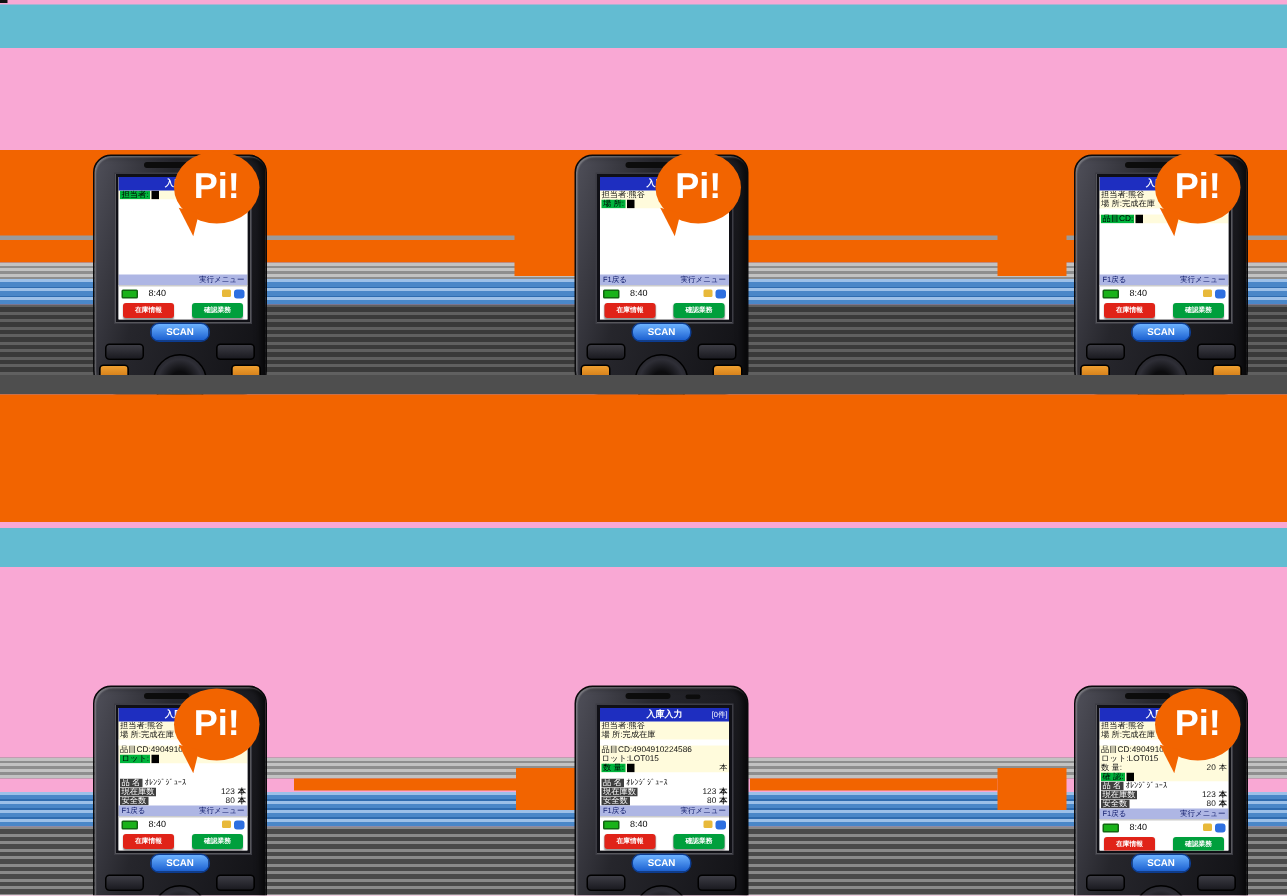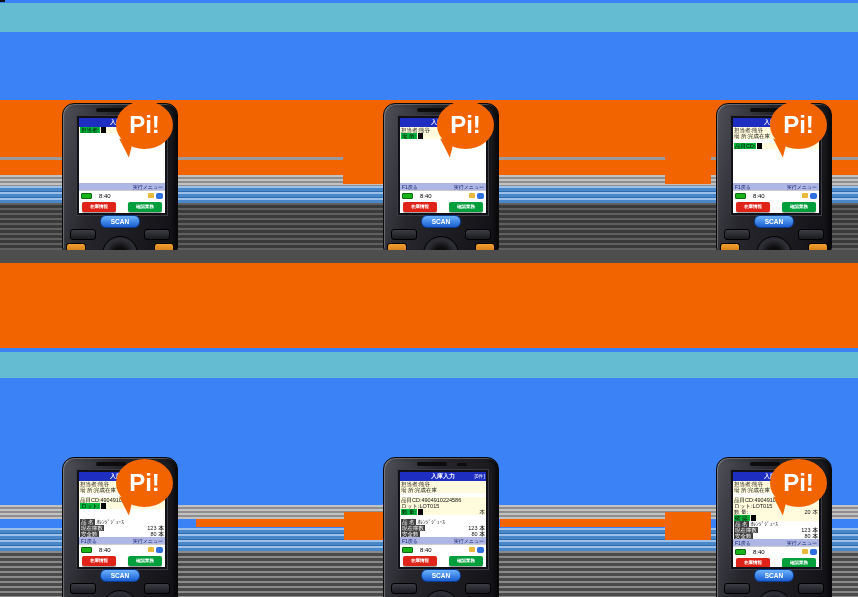--- a/index.html
+++ b/index.html
@@ -1,16 +1,16 @@
 <!DOCTYPE html>
 <html><head>
 <meta charset="utf-8">
 <style>
   html,body{margin:0;padding:0;background:#fff;}
-  .canvas{position:relative;width:858px;height:597px;background:#3b82f6;overflow:hidden;
+  .canvas{position:relative;width:858px;height:597px;background:#f9a8d4;overflow:hidden;
           font-family:"Liberation Sans",sans-serif;}
 
   
   .abs{position:absolute;}
   .tick-black{left:0;top:0;width:5px;height:2px;background:#111;z-index:1;}
   .bar-cyan-top{left:0;top:3px;width:858px;height:29px;background:#63bcd2;z-index:1;}
   .band-orange-top{left:0;top:100px;width:858px;height:75px;background:#f26400;z-index:1;}
   .stripe-gray-thin{left:0;top:157px;width:858px;height:3px;background:#9a9a9a;z-index:1;}
   .stripes-gray{background:repeating-linear-gradient(180deg,#c2c2c2 0 2px,#8e8e8e 2px 4px);}
   .stripes-blue{background:repeating-linear-gradient(180deg,#9cc0e8 0 2px,#4a87c8 2px 5px,#2f6cb0 5px 6px);}

